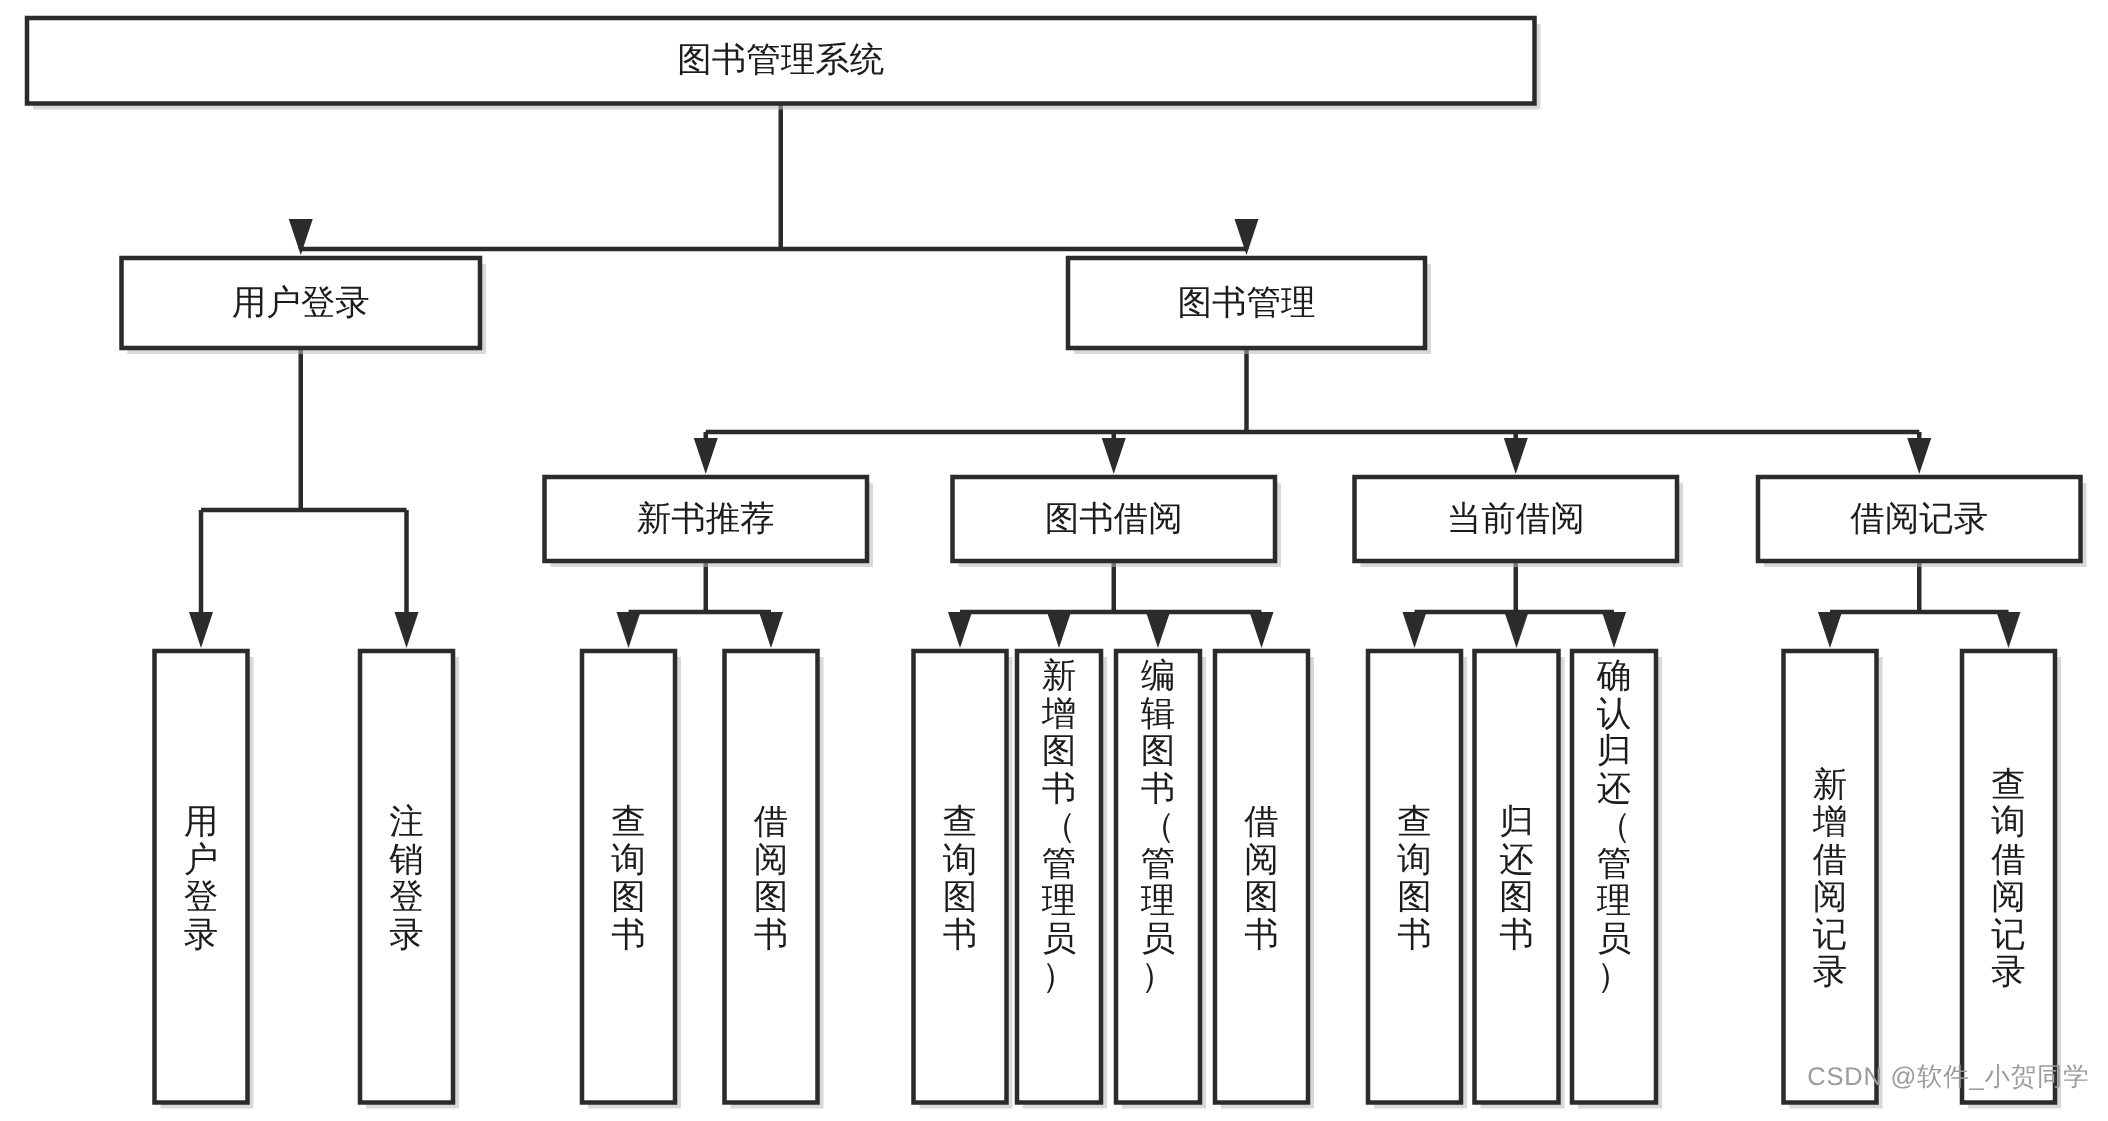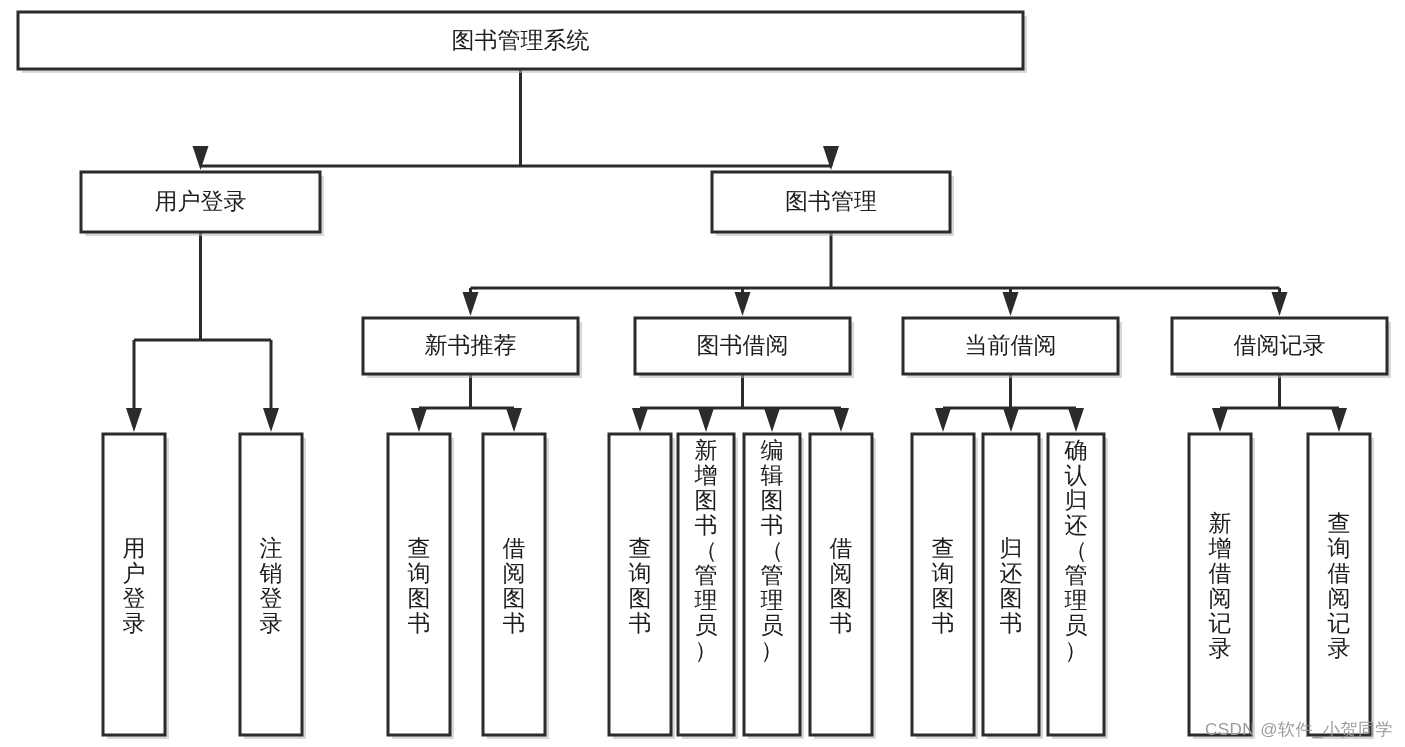--- a/index.html
+++ b/index.html
@@ -55,21 +55,21 @@
   }
   .node-label-v {
     font-family: "Liberation Sans", "DejaVu Sans", sans-serif;
     font-size: 23px;
     fill: #1c1c1c;
     text-anchor: middle;
   }
   .watermark-text {
     position: absolute;
     right: 12px;
-    bottom: 6px;
+    bottom: 18px;
     font-family: "Liberation Sans", "DejaVu Sans", sans-serif;
     font-size: 17px;
     color: #9b9b9b;
     letter-spacing: 0.5px;
     white-space: nowrap;
     user-select: none;
   }
 </style>
 </head>
 <body>

